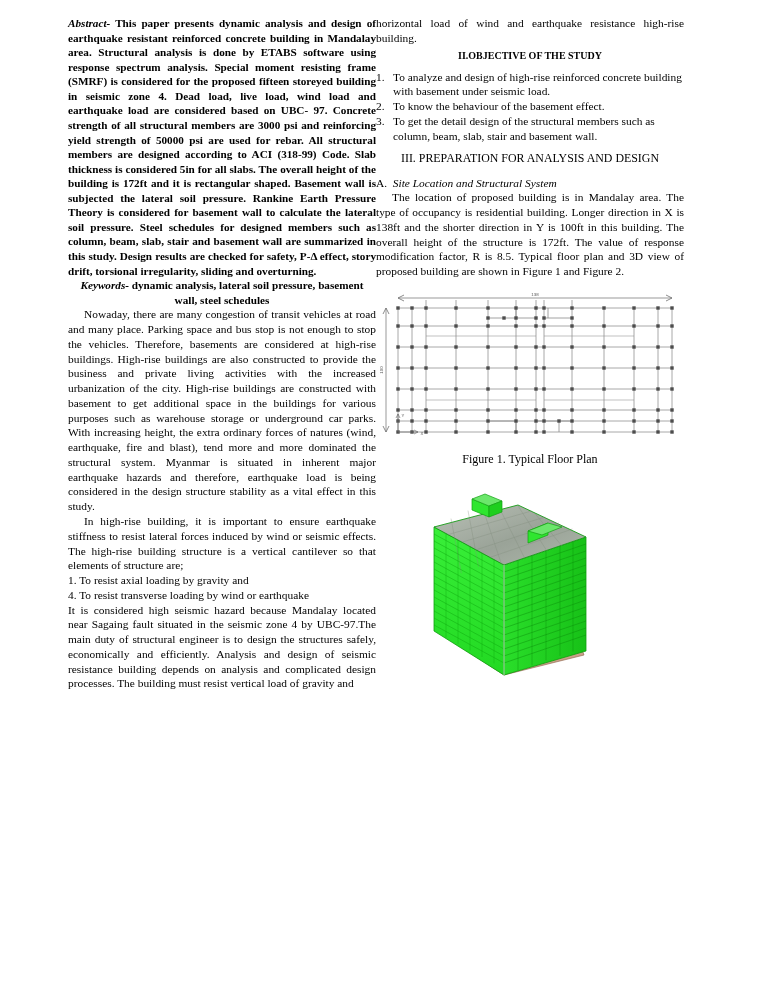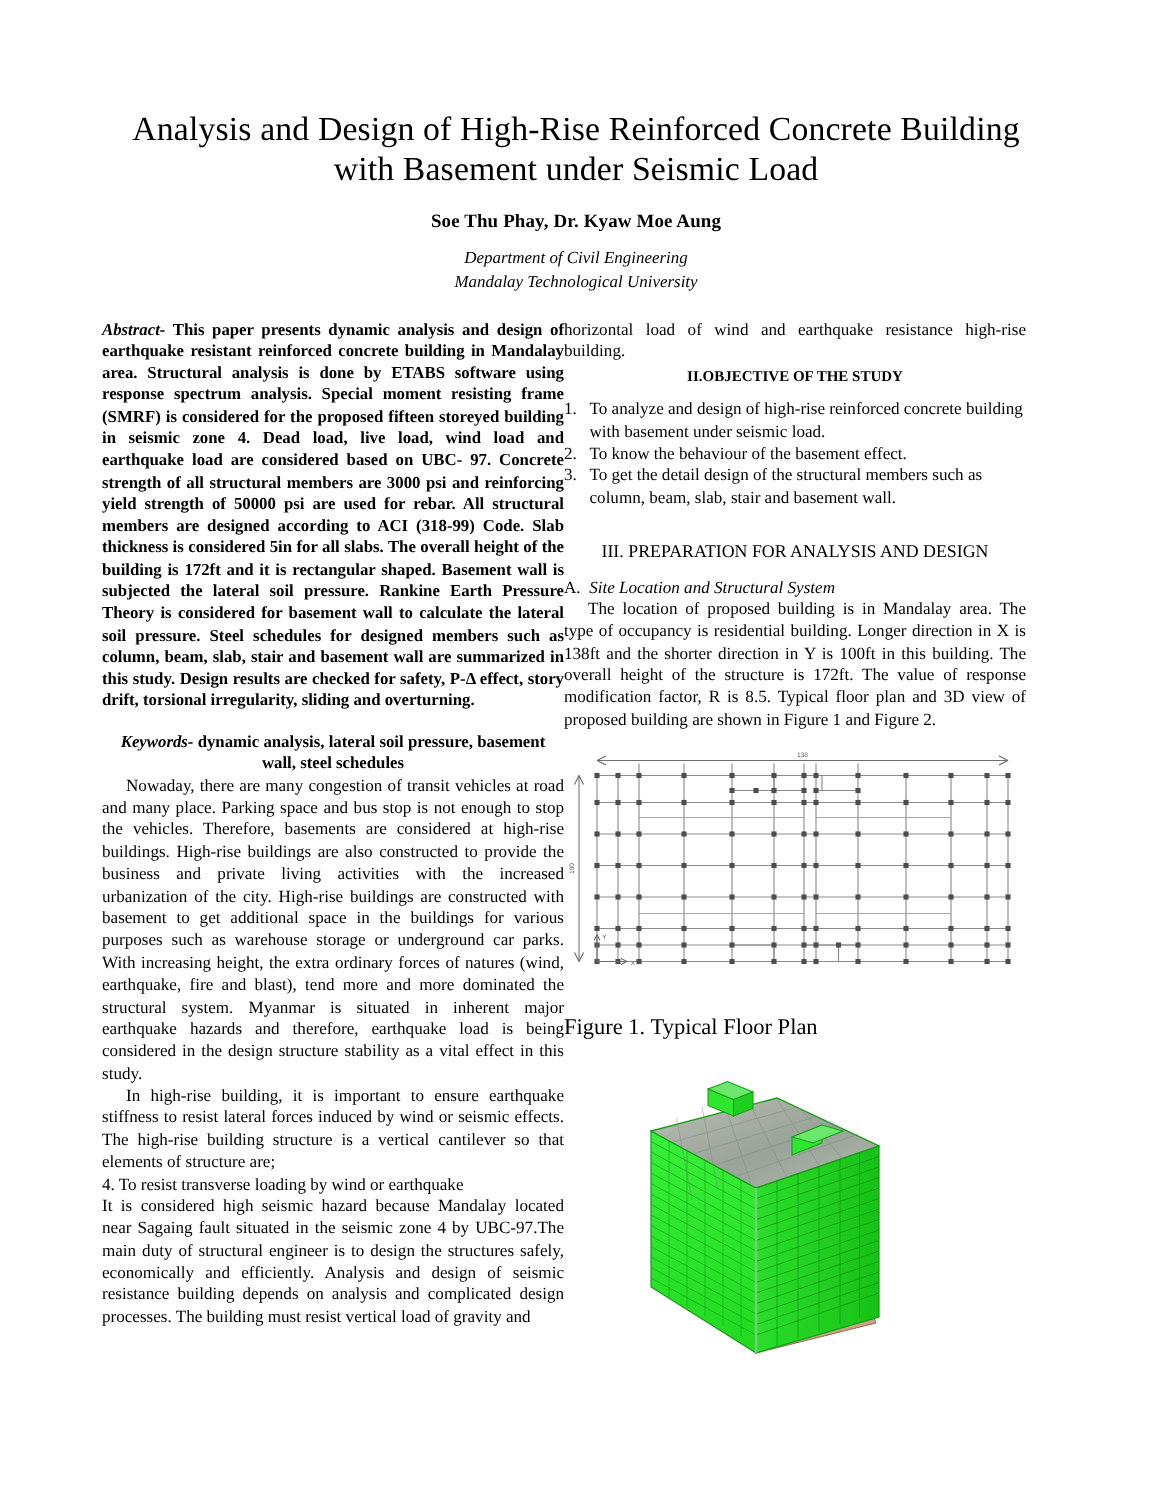--- a/index.html
+++ b/index.html
@@ -61,21 +61,20 @@
     font-weight: bold;
     font-size: 11.2px;
     line-height: 1.30;
   }
   .abstract-p .lead,
   .keywords .lead {
     font-style: italic;
     font-weight: bold;
   }
   .keywords {
-    margin-top: 13px;
     font-weight: bold;
     font-size: 11.2px;
     line-height: 1.30;
     text-align: center;
   }
   .keywords .kw-body { font-style: normal; }
   h2.sec-roman {
     text-align: center;
     font-size: 11.6px;
     font-weight: normal;
@@ -86,21 +85,21 @@
   h2.sec-plain {
     text-align: center;
     font-size: 10px;
     font-weight: bold;
     margin: 4px 0 9px 0;
   }
   h2.sec-caps {
     text-align: center;
     font-size: 11.9px;
     font-weight: normal;
-    margin: 20px 0 11px 0;
+    margin: 8px 0 11px 0;
   }
   h3.subsec {
     font-size: 11.4px;
     font-weight: normal;
     margin: 0 0 1px 0;
     text-align: left;
   }
   h3.subsec .sub-letter { font-style: normal; }
   h3.subsec .sub-title { font-style: italic; }
   .num-list {
@@ -120,60 +119,54 @@
   .plain-list {
     margin: 0;
     padding: 0;
     list-style: none;
     font-size: 11.4px;
     line-height: 1.295;
   }
   
   .fig { margin-top: 9px; }
   .fig-caption {
-    font-size: 15px;
-    margin-top: 20px;
+    text-align: center;
+    font-size: 12px;
+    margin-top: 4px;
   }
   .plan-wrap { width: 308px; height: 160px; position: relative; }
   
   .fig2 { margin-top: 12px; }
   .bldg-wrap { width: 308px; height: 210px; position: relative; }
   .fig2-caption {
     text-align: center;
     font-size: 10.6px;
     margin-top: 6px;
   }
 </style>
 </head>
 <body>
 
 <div class="page">
 
-  <div class="title-block">
-    <h1 class="paper-title">Analysis and Design of High-Rise Reinforced Concrete Building with Basement under Seismic Load</h1>
-    <div class="authors">Soe Thu Phay, Dr. Kyaw Moe Aung</div>
-    <div class="affil">
-      <div>Department of Civil Engineering</div>
-      <div>Mandalay Technological University</div>
-    </div>
-  </div>
 
   <div class="columns">
 
     <div class="col">
 
       <p class="abstract-p"><span class="lead">Abstract-</span><span> This paper presents dynamic analysis and design of earthquake resistant reinforced concrete building in Mandalay area. Structural analysis is done by ETABS software using response spectrum analysis. Special moment resisting frame (SMRF) is considered for the proposed fifteen storeyed building in seismic zone 4. Dead load, live load, wind load and earthquake load are considered based on UBC- 97. Concrete strength of all structural members are 3000 psi and reinforcing yield strength of 50000 psi are used for rebar. All structural members are designed according to ACI (318-99) Code. Slab thickness is considered 5in for all slabs. The overall height of the building is 172ft and it is rectangular shaped. Basement wall is subjected the lateral soil pressure. Rankine Earth Pressure Theory is considered for basement wall to calculate the lateral soil pressure. Steel schedules for designed members such as column, beam, slab, stair and basement wall are summarized in this study. Design results are checked for safety, P-Δ effect, story drift, torsional irregularity, sliding and overturning.</span></p>
 
       <p class="keywords"><span class="lead">Keywords-</span><span class="kw-body"> dynamic analysis, lateral soil pressure, basement wall, steel schedules</span></p>
 
 
       <p class="indent">Nowaday, there are many congestion of transit vehicles at road and many place. Parking space and bus stop is not enough to stop the vehicles. Therefore, basements are considered at high-rise buildings. High-rise buildings are also constructed to provide the business and private living activities with the increased urbanization of the city. High-rise buildings are constructed with basement to get additional space in the buildings for various purposes such as warehouse storage or underground car parks. With increasing height, the extra ordinary forces of natures (wind, earthquake, fire and blast), tend more and more dominated the structural system. Myanmar is situated in inherent major earthquake hazards and therefore, earthquake load is being considered in the design structure stability as a vital effect in this study.</p>
       <p class="indent">In high-rise building, it is important to ensure earthquake stiffness to resist lateral forces induced by wind or seismic effects. The high-rise building structure is a vertical cantilever so that elements of structure are;</p>
 
       <ul class="plain-list">
+        <li>1. To resist axial loading by gravity and</li>
         <li>4. To resist transverse loading by wind or earthquake</li>
       </ul>
 
       <p>It is considered high seismic hazard because Mandalay located near Sagaing fault situated in the seismic zone 4 by UBC-97.The main duty of structural engineer is to design the structures safely, economically and efficiently. Analysis and design of seismic resistance building depends on analysis and complicated design processes. The building must resist vertical load of gravity and</p>
     </div>
 
     <div class="col">
 
       <p>horizontal load of wind and earthquake resistance high-rise building.</p>
 

